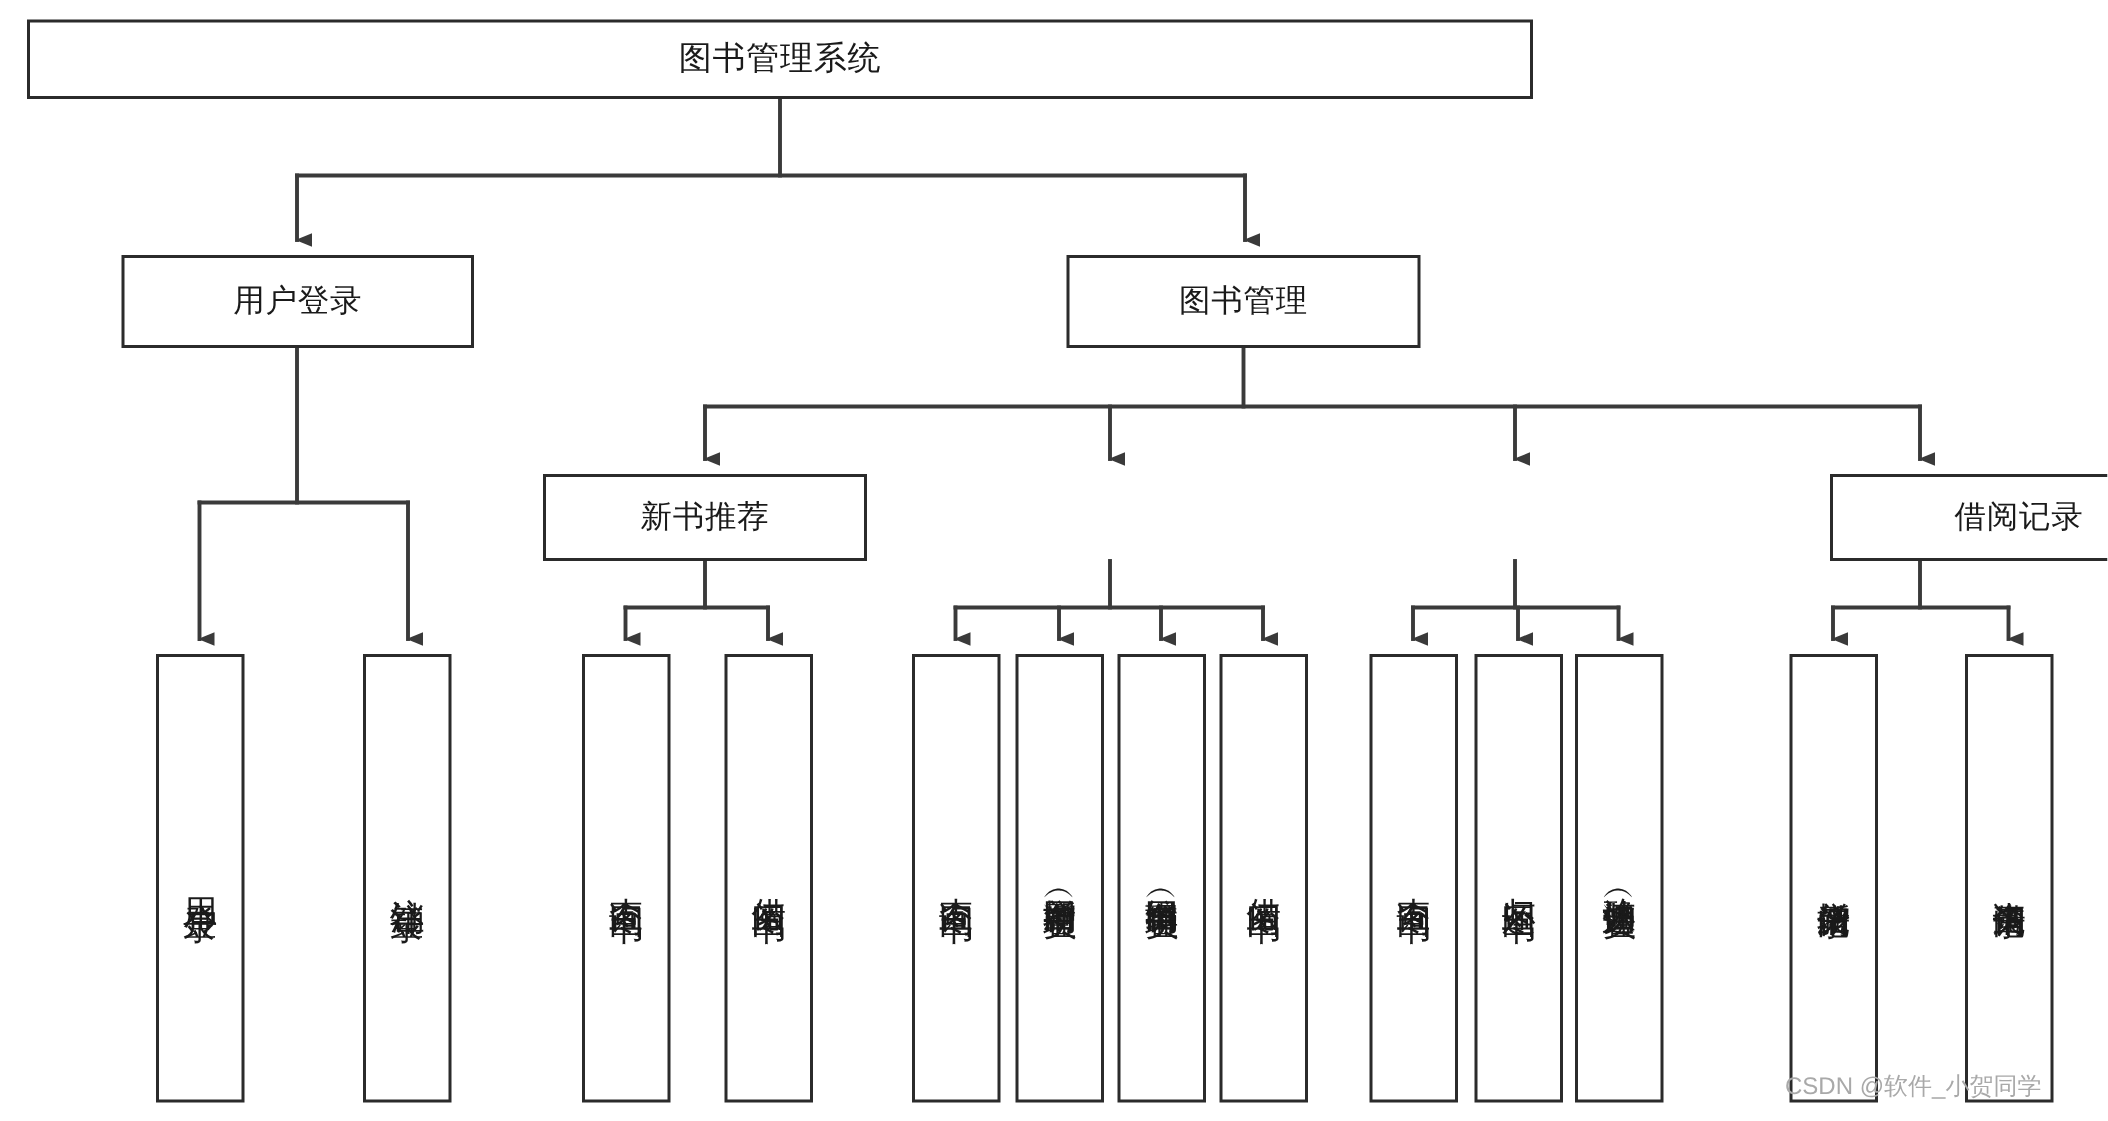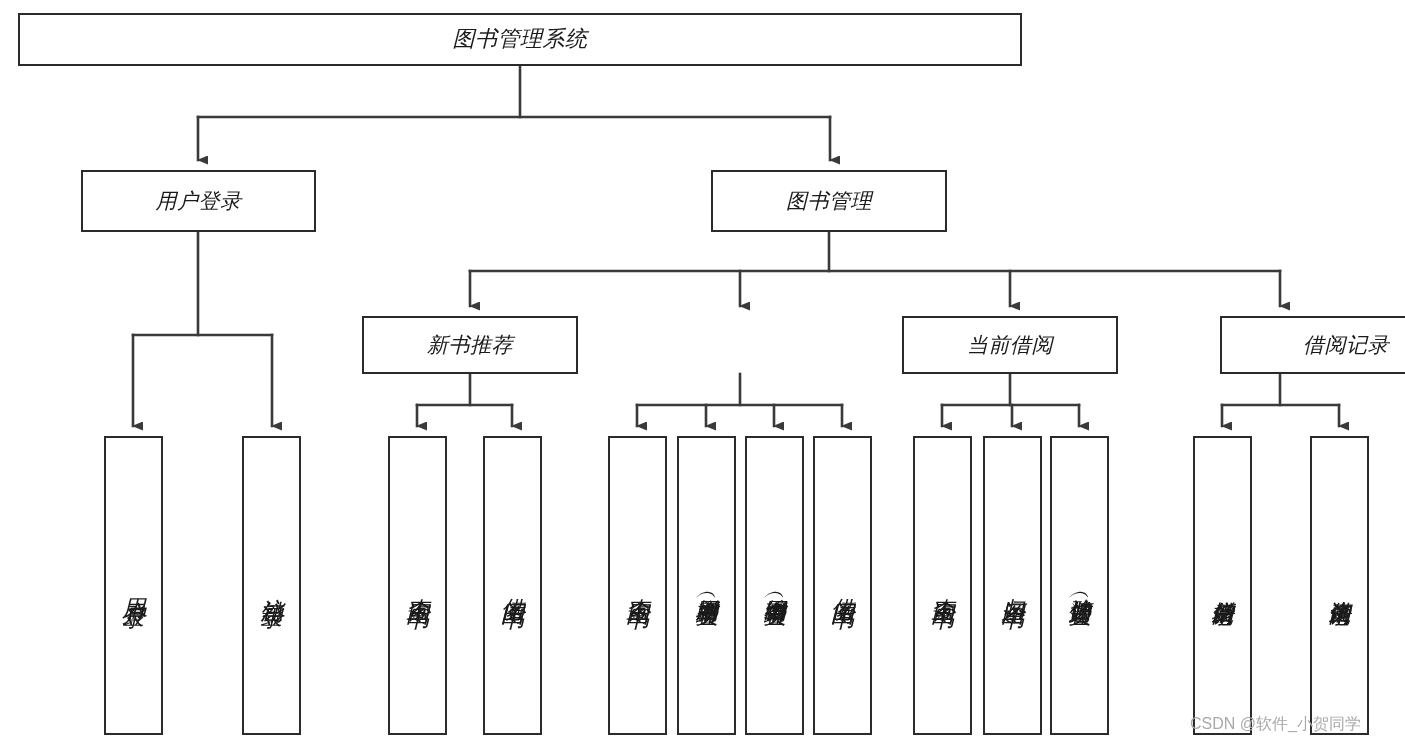--- a/index.html
+++ b/index.html
@@ -34,21 +34,20 @@
     display: flex;
     align-items: center;
     justify-content: center;
     color: #1a1a1a;
   }
   .node .label {
     display: block;
     text-align: right;
     line-height: 1.12;
     white-space: nowrap;
-    font-style: italic;
   }
   
   .node.horiz .label {
     font-size: 21px;
     letter-spacing: 0.5px;
   }
   .node.root .label {
     font-size: 22px;
   }
   
@@ -139,23 +138,20 @@
   <div class="node horiz" style="left:81px; top:170px; width:235px; height:62px;">
     <span class="label">用户登录</span>
   </div>
   <div class="node horiz" style="left:362px; top:316px; width:216px; height:58px;">
     <span class="label">新书推荐</span>
   </div>
 
   <div class="node horiz" style="left:711px; top:170px; width:236px; height:62px;">
     <span class="label">图书管理</span>
   </div>
-  <div class="node horiz" style="left:902px; top:316px; width:216px; height:58px;">
-    <span class="label">当前借阅</span>
-  </div>
   <div class="node horiz" style="left:1172px; top:316px; width:252px; height:58px;margin-left:48px;">
     <span class="label">借阅记录</span>
   </div>
 
   <div class="node vert" style="left:104px; top:436px; width:59px; height:299px;">
     <span class="label">用户登录</span>
   </div>
   <div class="node vert" style="left:242px; top:436px; width:59px; height:299px;">
     <span class="label">注销登录</span>
   </div>

